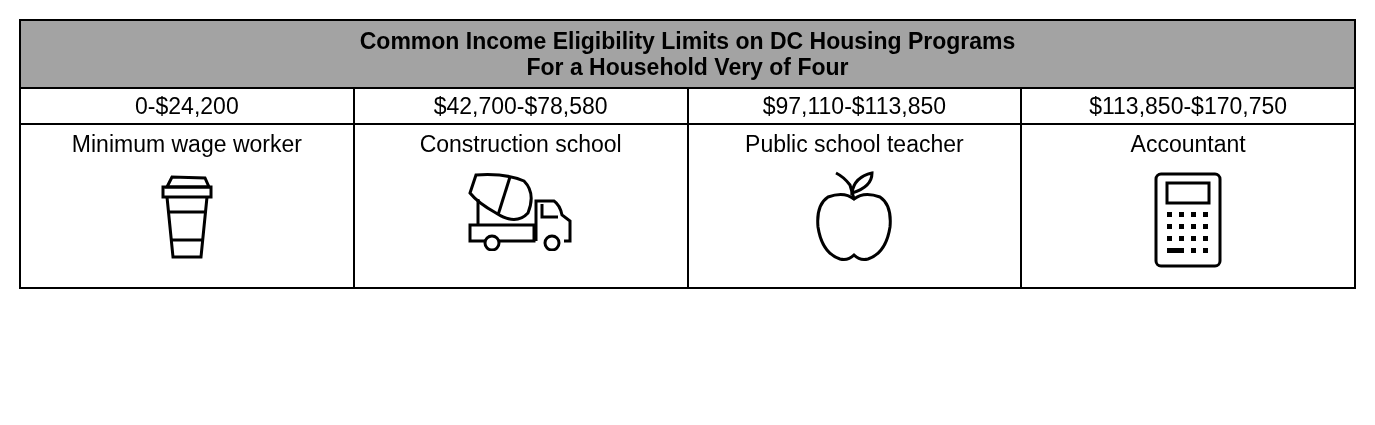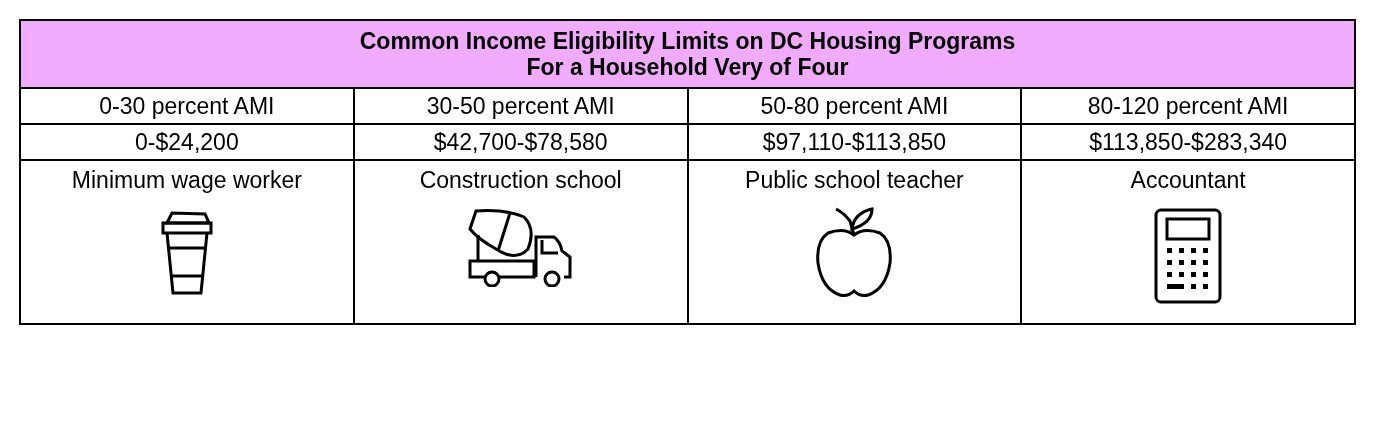--- a/index.html
+++ b/index.html
@@ -3,50 +3,44 @@
 <meta charset="utf-8">
 <style>
   html, body { margin: 0; padding: 0; background: #ffffff; }
   body { width: 1375px; height: 425px; position: relative; font-family: "Liberation Sans", sans-serif; color: #000; }
   table.elig {
     position: absolute; left: 19px; top: 19px;
     width: 1337px; border-collapse: collapse;
     table-layout: fixed;
   }
   table.elig td { border: 2px solid #000; text-align: center; padding: 0; font-size: 23px; line-height: 26px; }
-  .hdr { background: #f0abfc; font-weight: bold; font-size: 24px; height: 66px; line-height: 28px; }
+  .hdr { background: #a3a3a3; font-weight: bold; font-size: 24px; height: 66px; line-height: 28px; }
   .src { height: 36px; }
   .row { height: 36px; }
   .occ { height: 156px; vertical-align: top; padding-top: 6px !important; }
   a.link { color: #1a5fb4; text-decoration: underline; }
   .icon { display: block; margin: 14px auto 0; }
   .icon svg { display: block; margin: 0 auto; }
 </style>
 </head>
 <body>
 
 <table class="elig">
   <tbody>
       <tr>
     <td class="hdr" colspan="4">
       <div>Common Income Eligibility Limits on DC Housing Programs</div>
       <div>For a Household Very of Four</div>
     </td>
   </tr>
   <tr class="row">
-    <td>0-30 percent AMI</td>
-    <td>30-50 percent AMI</td>
-    <td>50-80 percent AMI</td>
-    <td>80-120 percent AMI</td>
-  </tr>
-  <tr class="row">
     <td>0-$24,200</td>
     <td>$42,700-$78,580</td>
     <td>$97,110-$113,850</td>
-    <td>$113,850-$283,340</td>
+    <td>$113,850-$170,750</td>
   </tr>
   <tr>
     <td class="occ">
       <div>Minimum wage worker</div>
       <span class="icon">
         <svg width="60" height="90" viewBox="0 0 60 90" fill="none" stroke="#000" stroke-width="3">
           <path d="M10 16 L15 6 L48 7 L52 16 Z"></path>
           <rect x="6" y="16" width="48" height="10"></rect>
           <path d="M10 26 L16 86 L44 86 L50 26"></path>
           <line x1="12" y1="41" x2="48" y2="41"></line>

